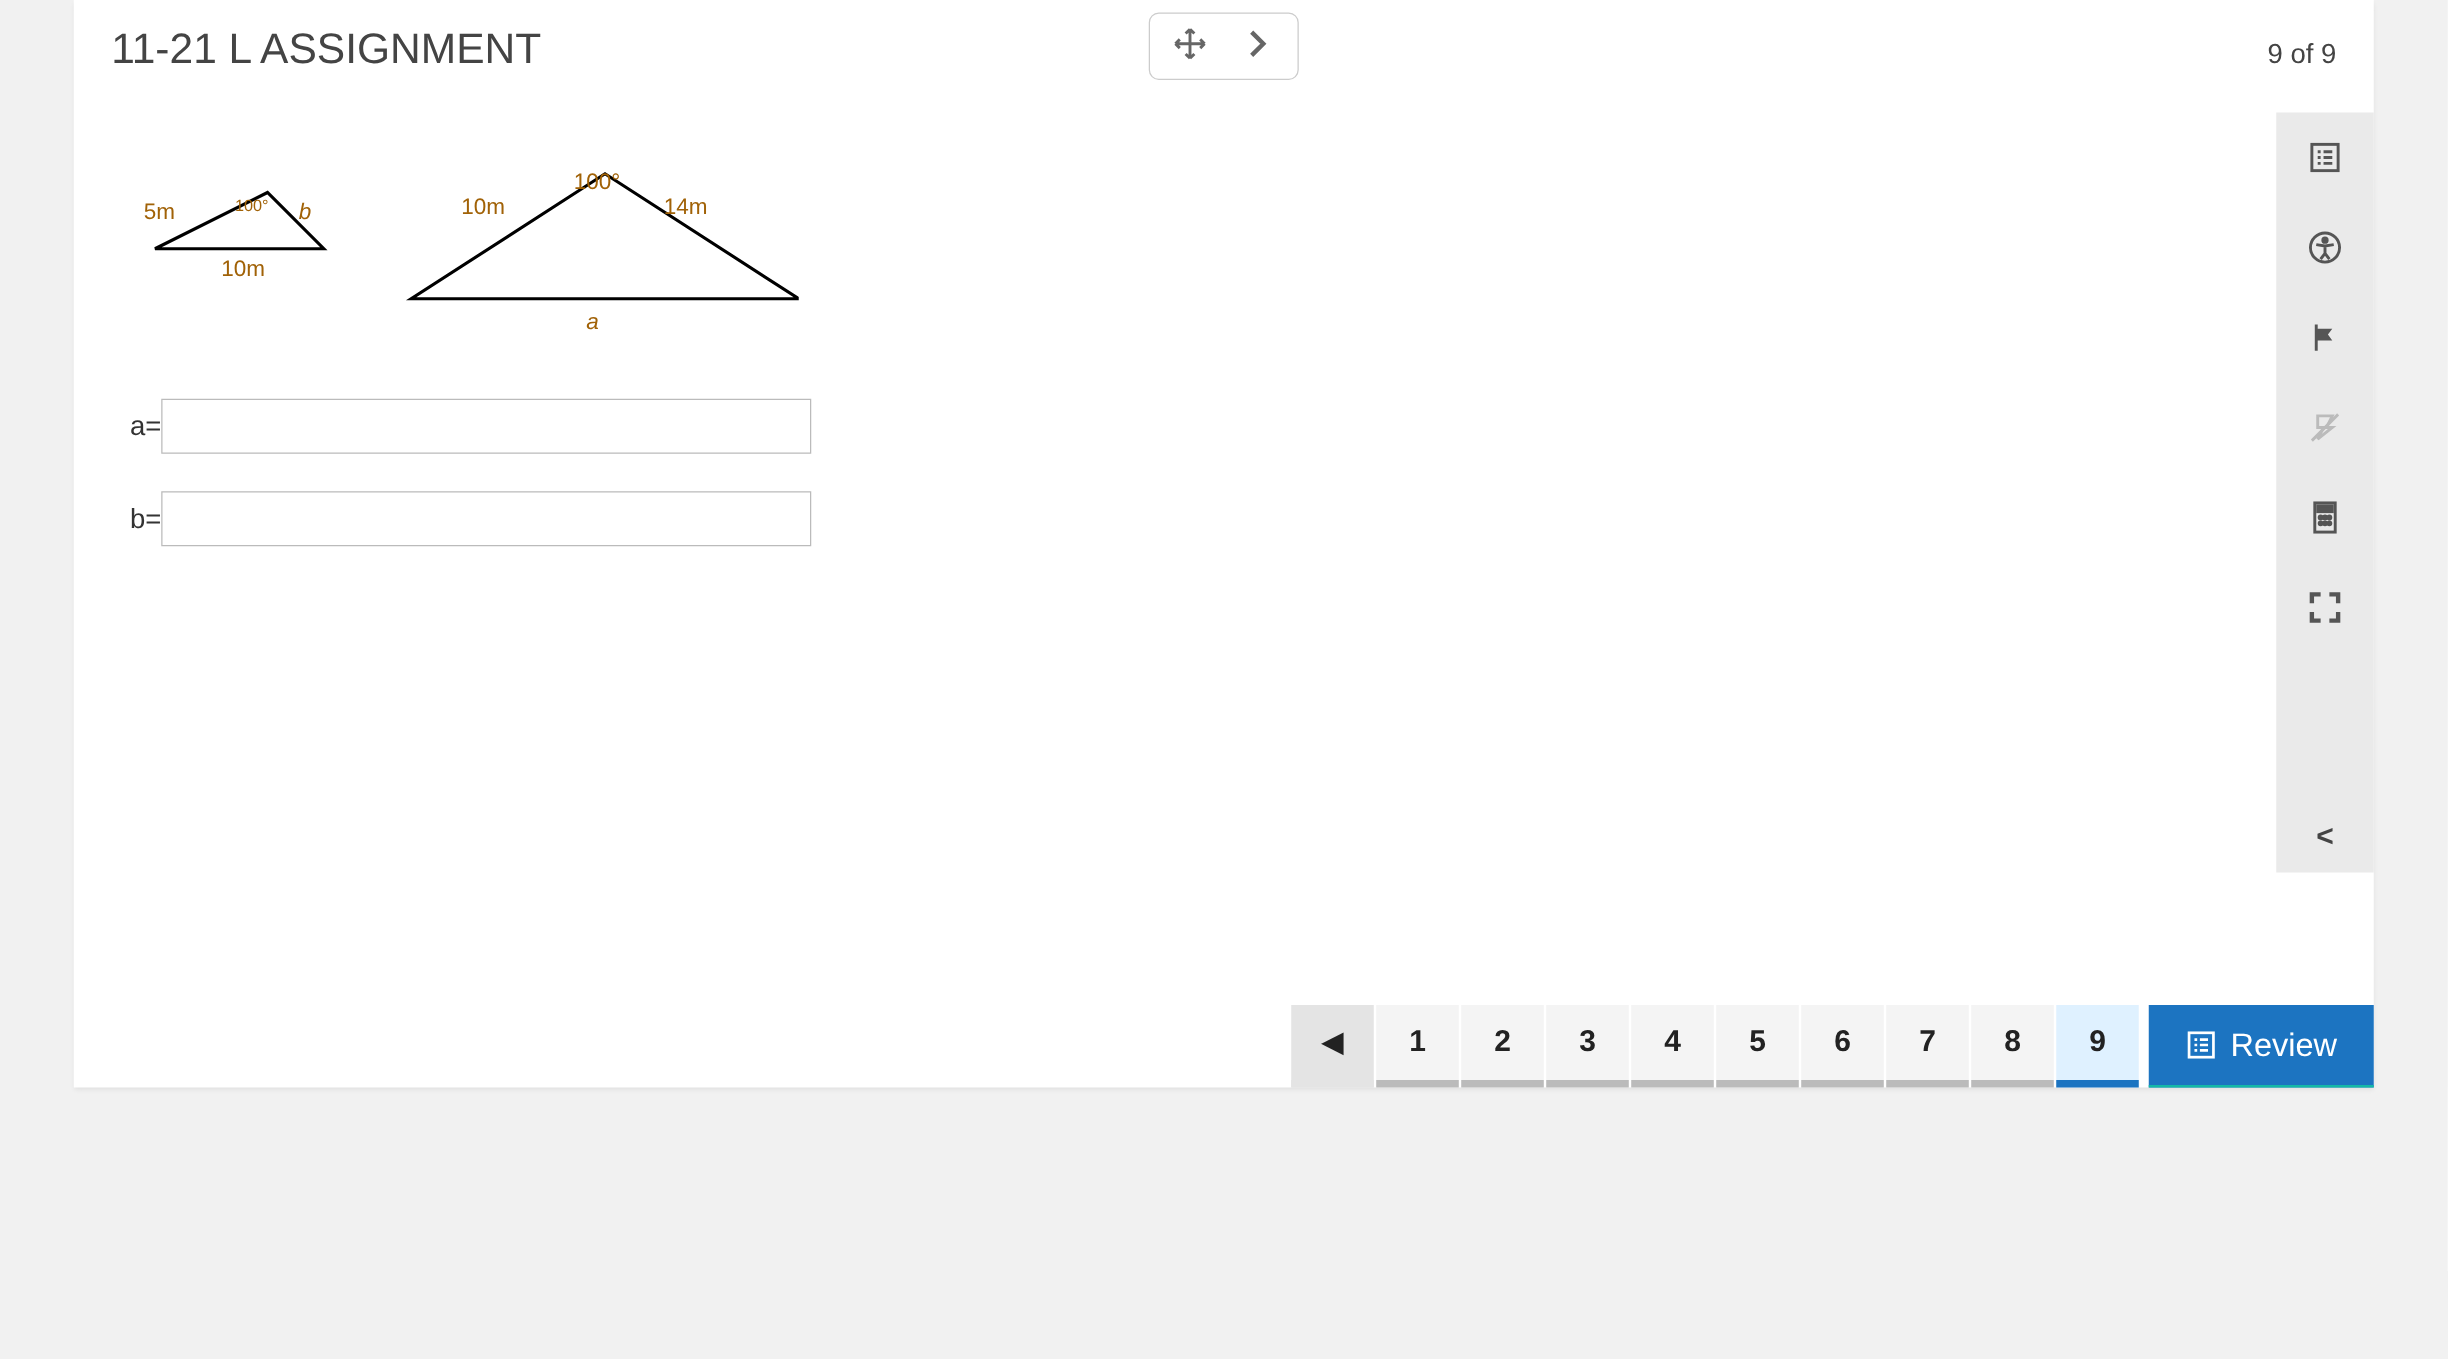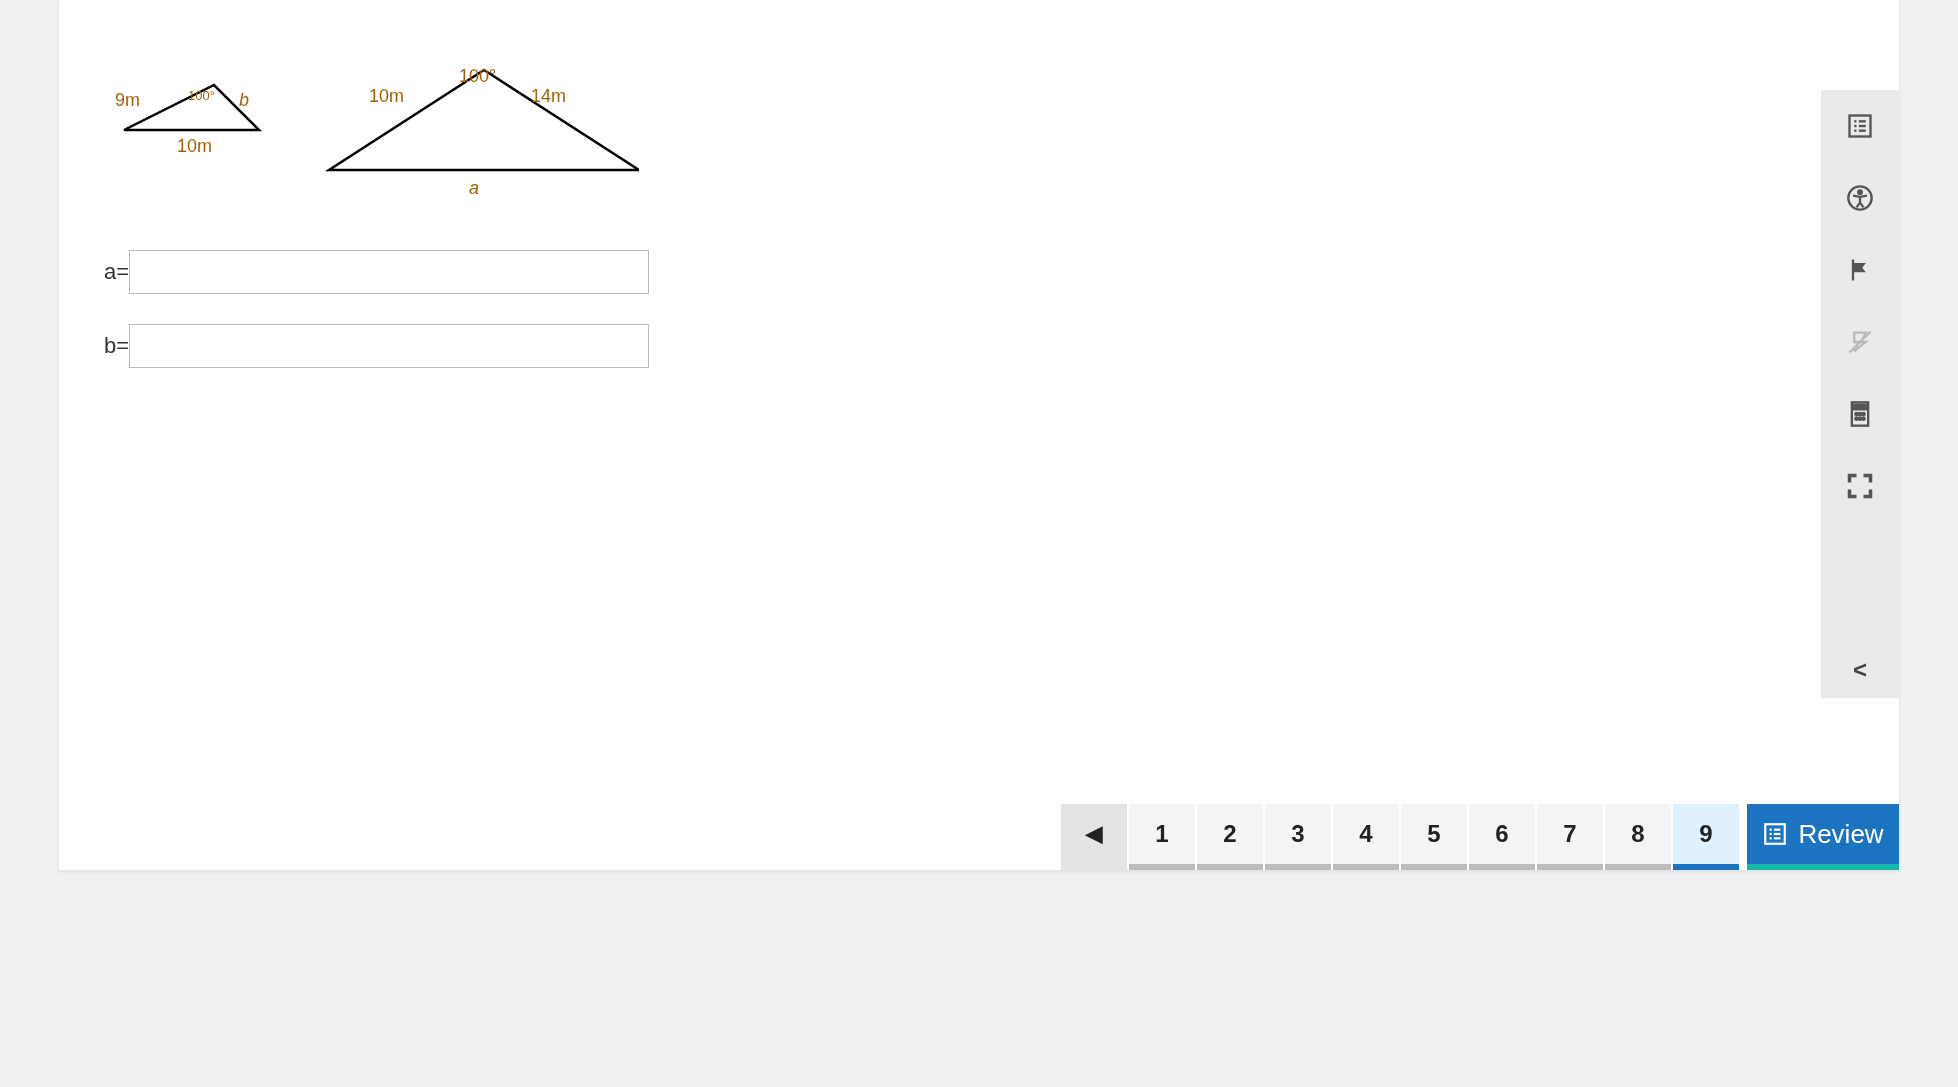--- a/index.html
+++ b/index.html
@@ -154,51 +154,69 @@
     background: #e4e4e4;
     border-bottom: 6px solid #e4e4e4;
   }
   .pager .pbtn.active {
     background: #dff1ff;
     border-bottom: 6px solid #1c74c1;
   }
   .pager .review {
     background: #1c74c1;
     color: #fff;
-    width: 152px;
+    width: 180px;
     display: flex;
     align-items: center;
     justify-content: center;
     font-size: 26px;
     margin-left: 8px;
     cursor: pointer;
     gap: 10px;
-    border-bottom: 6px solid #14b8a6;
+    border-bottom: 2px solid #14b8a6;
   }
   .pager .review svg { width: 26px; height: 26px; }
   .prev-arrow { font-size: 22px; }
 </style>
 </head>
 <body>
 
 <div class="outer">
   <div class="card">
 
+    <div class="header">
+      <div class="title">11-21 L ASSIGNMENT</div>
+
+      <div class="nav-pill">
+        <span class="ic">
+          <svg viewBox="0 0 24 24" width="28" height="28" fill="none" stroke="#666" stroke-width="2">
+            <path d="M12 2v20M2 12h20M12 2l-3 3M12 2l3 3M12 22l-3-3M12 22l3-3M2 12l3-3M2 12l3 3M22 12l-3-3M22 12l-3 3"></path>
+          </svg>
+        </span>
+        <span class="ic">
+          <svg viewBox="0 0 24 24" width="28" height="28" fill="none" stroke="#666" stroke-width="3">
+            <path d="M8 4l8 8-8 8"></path>
+          </svg>
+        </span>
+      </div>
+
+      <div class="counter">9 of 9</div>
+    </div>
 
     <div class="body">
 
       <div class="figures">
         <svg width="540" height="160">
 
           <polygon points="25,80 160,80 115,35" fill="none" stroke="#000" stroke-width="2.5"></polygon>
 
           <polygon points="230,120 540,120 385,20" fill="none" stroke="#000" stroke-width="2.5"></polygon>
         </svg>
 
-        <span class="fig-label" style="left:16px; top:40px;">9m</span>
+        <span class="fig-label" style="left:16px; top:40px;">5m</span>
         <span class="fig-label" style="left:89px; top:38px; font-size:13px;">100°</span>
         <span class="fig-label" style="left:140px; top:40px; font-style:italic;">b</span>
         <span class="fig-label" style="left:78px; top:86px;">10m</span>
 
         <span class="fig-label" style="left:270px; top:36px;">10m</span>
         <span class="fig-label" style="left:360px; top:16px;">100°</span>
         <span class="fig-label" style="left:432px; top:36px;">14m</span>
         <span class="fig-label" style="left:370px; top:128px; font-style:italic;">a</span>
       </div>
 

